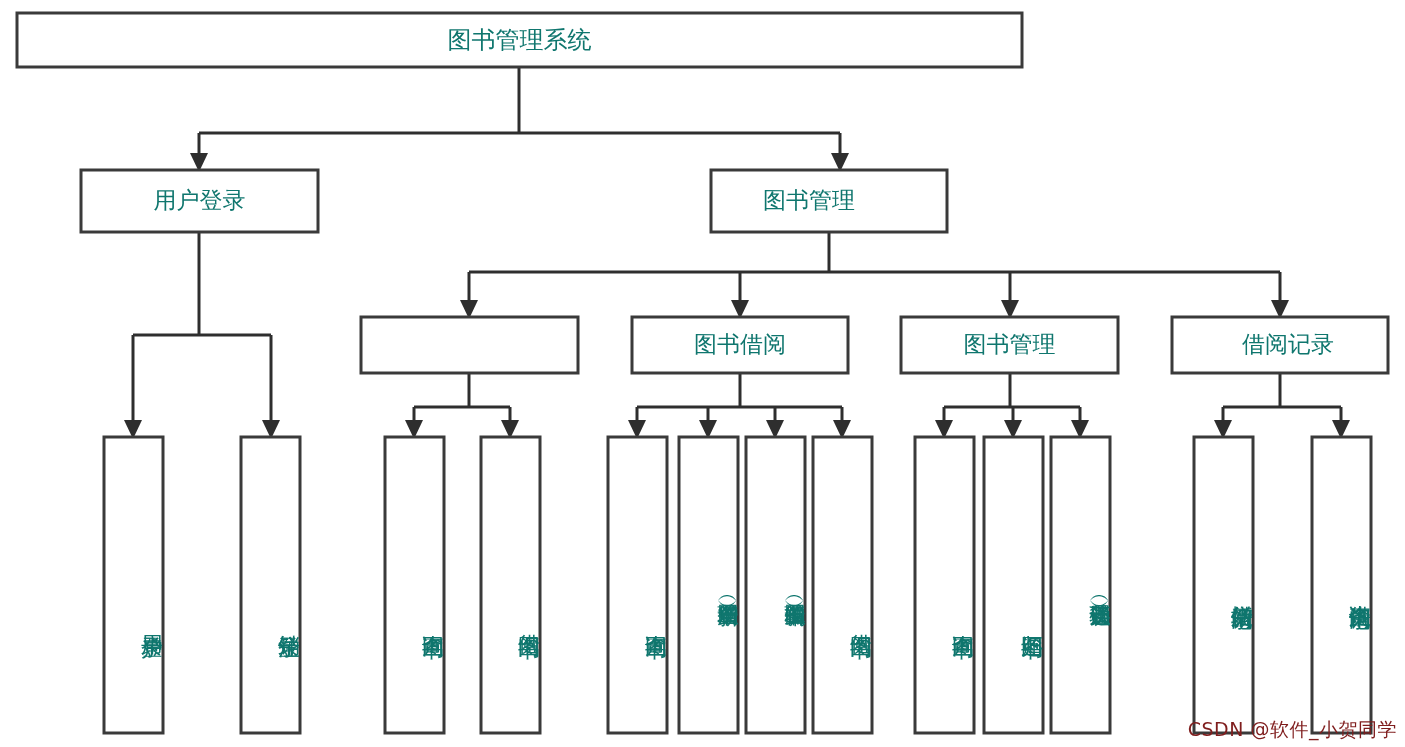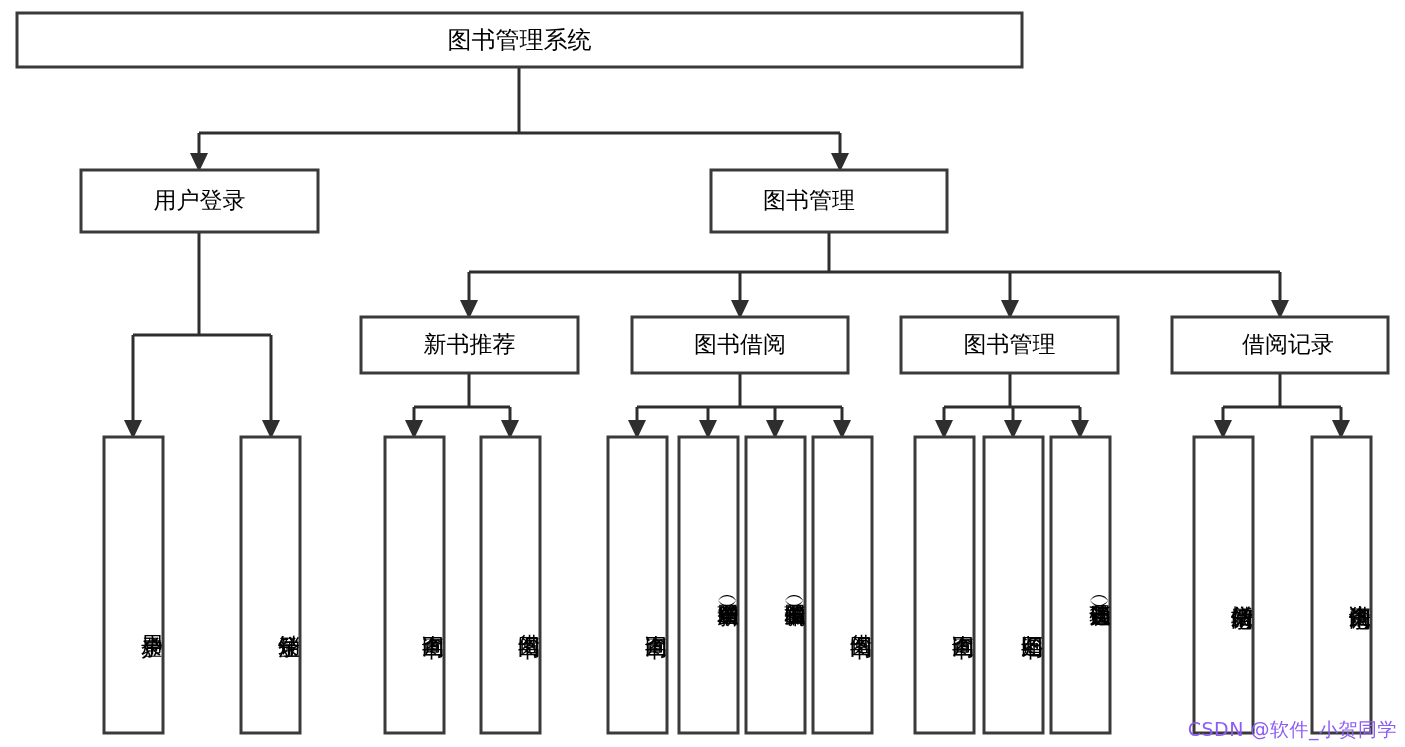--- a/index.html
+++ b/index.html
@@ -36,21 +36,21 @@
     stroke-width: 3;
     fill: none;
     stroke-linecap: butt;
   }
   .arrow-head {
     fill: #2e2e2e;
     stroke: none;
   }
   .node-label {
     position: absolute;
-    color: #000000;
+    color: #0f766e;
     font-family: "DejaVu Sans", "Liberation Sans", sans-serif;
     display: flex;
     align-items: center;
     justify-content: center;
     pointer-events: none;
     white-space: nowrap;
   }
   .label-h {
     font-size: 23px;
     line-height: 1.1;
@@ -69,21 +69,21 @@
   }
   .label-v.long {
     font-size: 21px;
     letter-spacing: 0px;
   }
   .watermark {
     position: absolute;
     right: 8px;
     bottom: 4px;
     font-size: 19px;
-    color: #8b5cf6;
+    color: #7f1d1d;
     font-family: "DejaVu Sans", "Liberation Sans", sans-serif;
     letter-spacing: 0.5px;
     white-space: nowrap;
     pointer-events: none;
   }
 </style>
 </head>
 <body>
 
 <div id="diagram-root">
@@ -191,21 +191,20 @@
     <rect class="node-box" x="1051" y="437" width="59" height="296"></rect>
     <rect class="node-box" x="1194" y="437" width="59" height="296"></rect>
     <rect class="node-box" x="1312" y="437" width="59" height="296"></rect>
   </svg>
 
   <div class="node-label label-root" style="left:17px; top:13px; width:1005px; height:54px;">图书管理系统</div>
 
   <div class="node-label label-h" style="left:81px; top:170px; width:237px; height:62px;">用户登录</div>
   <div class="node-label label-h" style="left:711px; top:170px; width:196px; height:62px;">图书管理</div>
 
-  <div class="node-label label-h" style="left:361px; top:317px; width:217px; height:56px;">新书推荐</div>
   <div class="node-label label-h" style="left:632px; top:317px; width:216px; height:56px;">图书借阅</div>
   <div class="node-label label-h" style="left:901px; top:317px; width:217px; height:56px;">图书管理</div>
   <div class="node-label label-h" style="left:1172px; top:317px; width:216px; height:56px;padding-left:8px;">借阅记录</div>
 
   <div class="node-label label-v" style="left:104px; top:505px; width:59px; height:228px;">用户登录</div>
   <div class="node-label label-v" style="left:241px; top:505px; width:59px; height:228px;">注销登录</div>
   <div class="node-label label-v" style="left:385px; top:505px; width:59px; height:228px;">查询图书</div>
   <div class="node-label label-v" style="left:481px; top:505px; width:59px; height:228px;">借阅图书</div>
   <div class="node-label label-v" style="left:608px; top:505px; width:59px; height:228px;">查询图书</div>
   <div class="node-label label-v long" style="left:679px; top:443px; width:59px; height:290px;">新增图书（管理员）</div>

